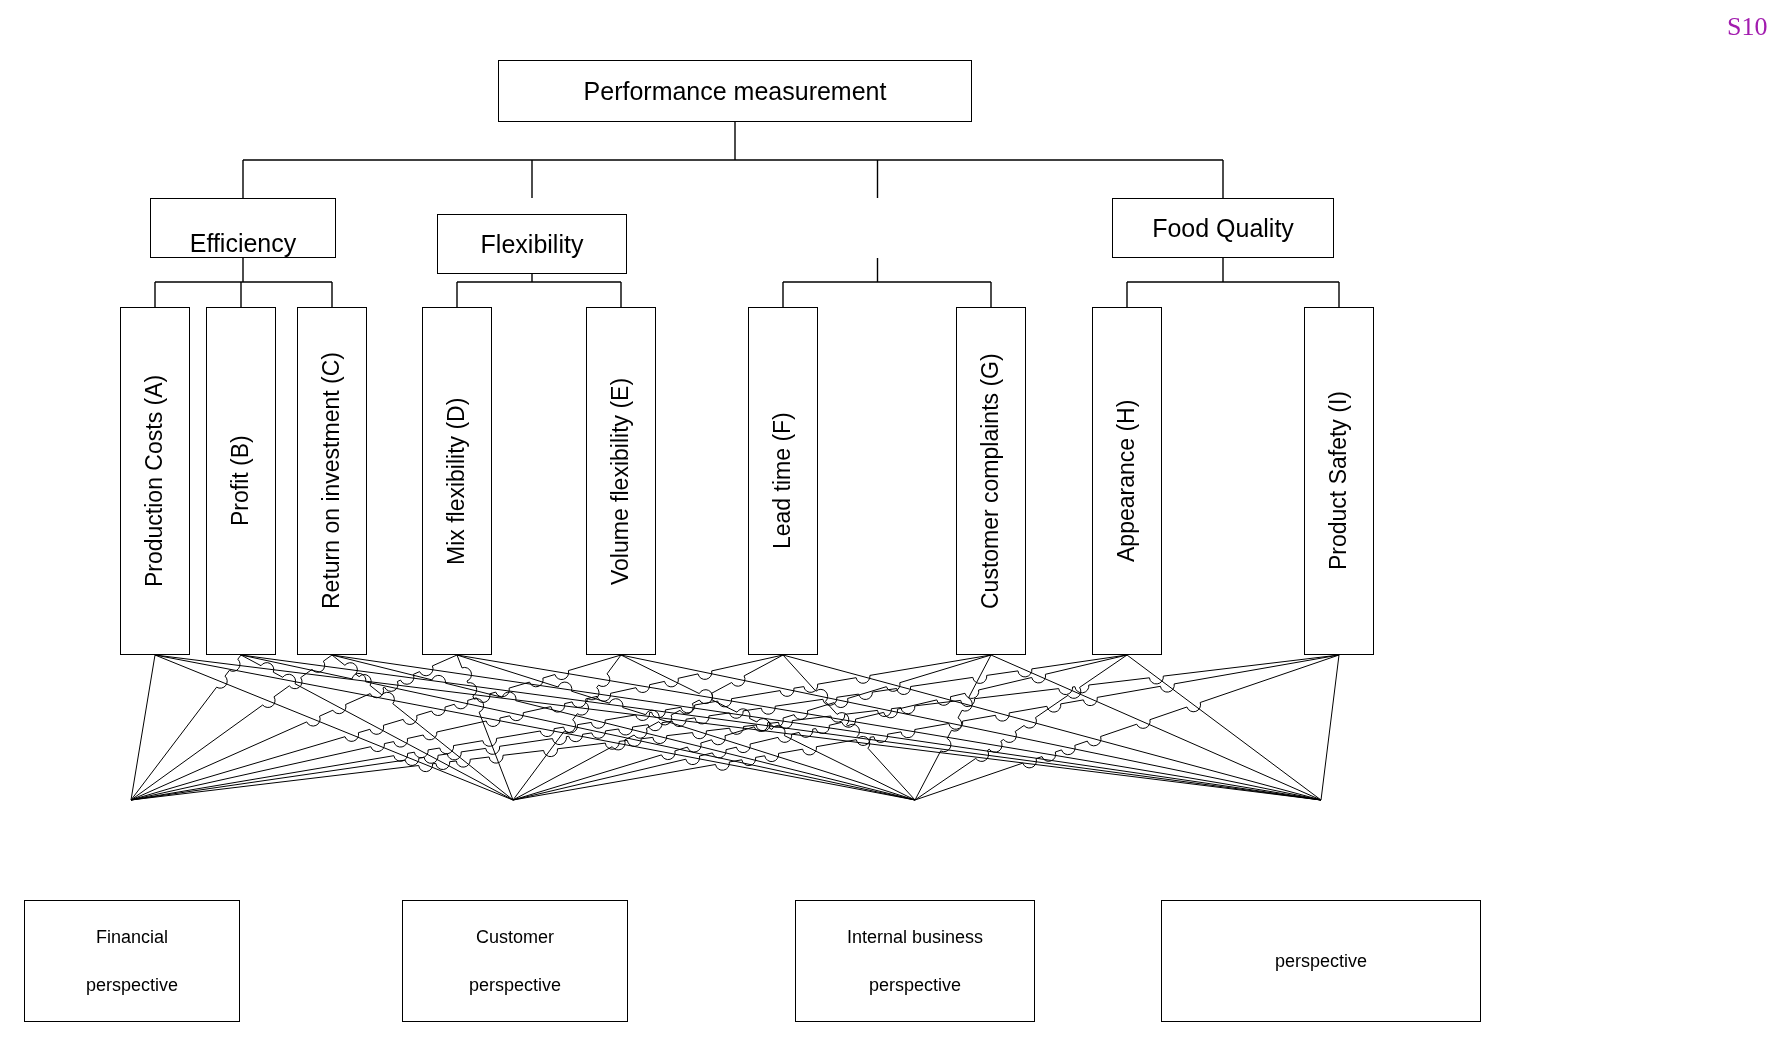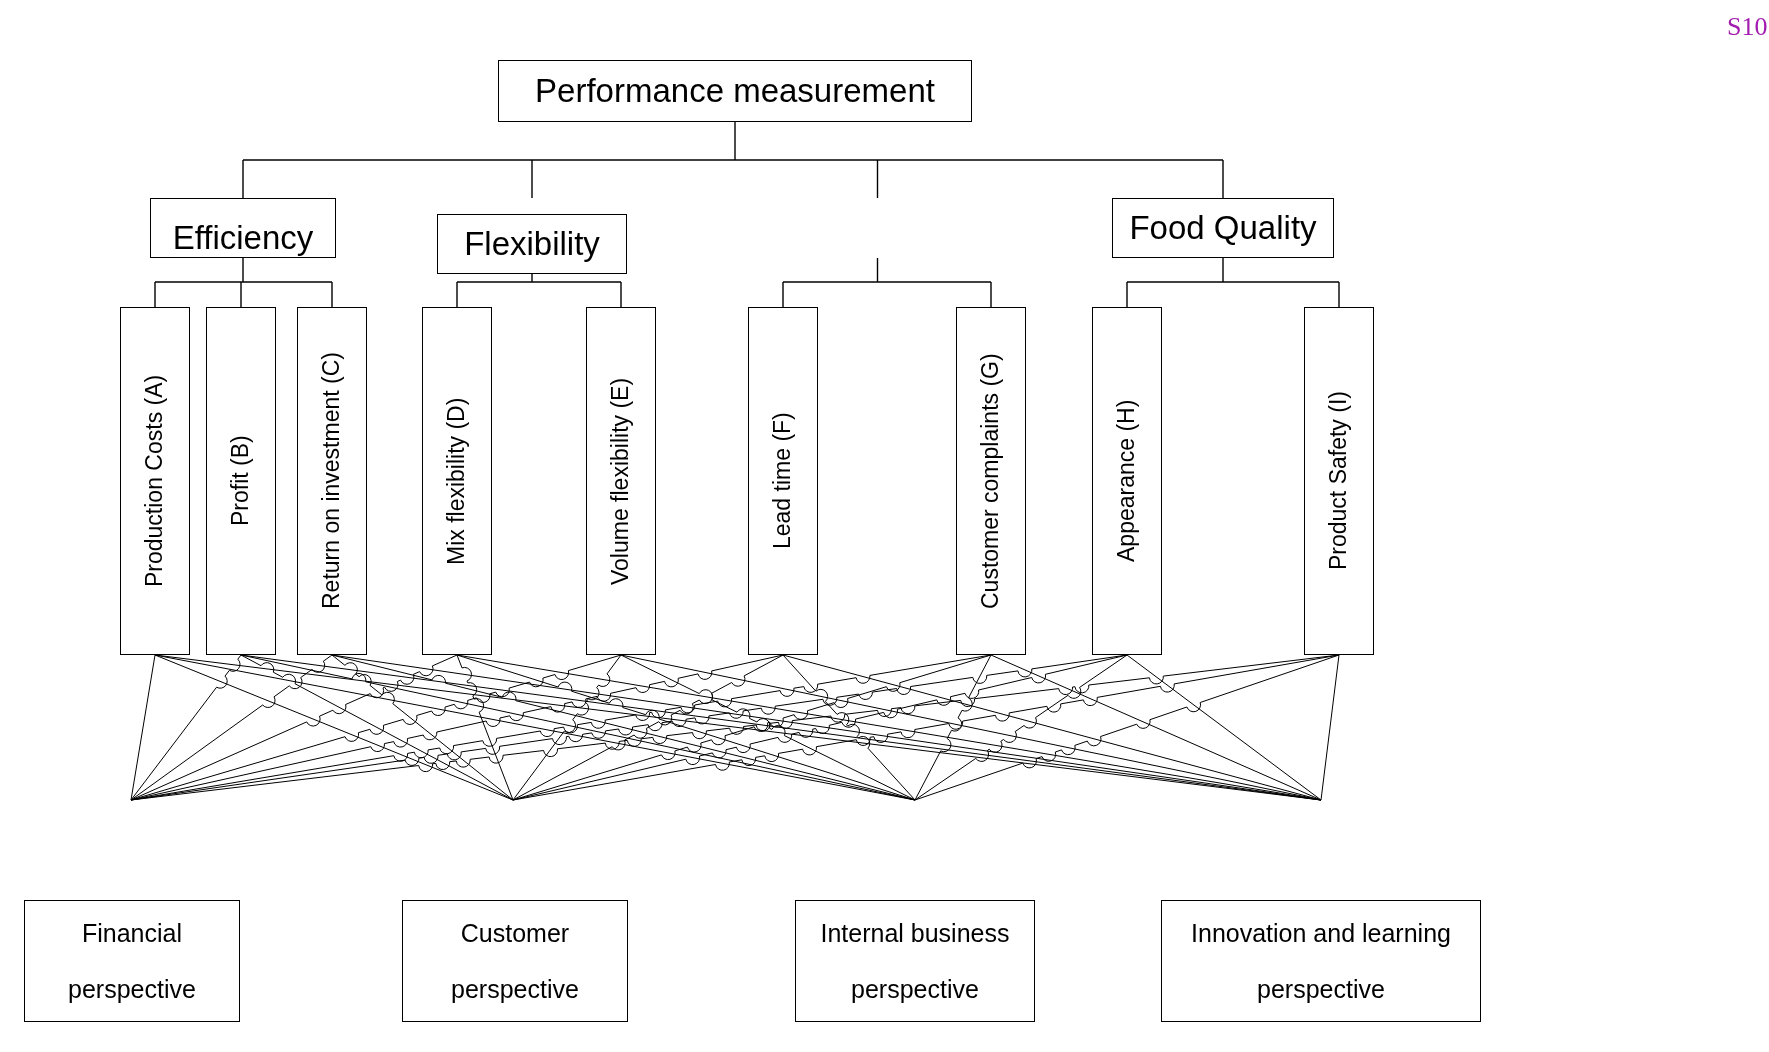--- a/index.html
+++ b/index.html
@@ -33,31 +33,31 @@
     border: 1.4px solid #000000;
     background: #ffffff;
     display: flex;
     align-items: center;
     justify-content: center;
     text-align: center;
     line-height: 1.12;
   }
   .node.root,
   .node.level2 {
-    font-size: 33px;
+    font-size: 25px;
   }
   .node.leaf {
     font-size: 23px;
     writing-mode: vertical-rl;
     transform: rotate(180deg);
     white-space: nowrap;
     padding: 6px 0;
   }
   .node.persp {
-    font-size: 25px;
+    font-size: 18px;
     flex-direction: column;
     padding: 0 10px;
   }
   .node.persp .line {
     display: block;
     width: 100%;
   }
   .node.persp .line.l1 { margin-bottom: 28px; }
   .page-mark {
     position: absolute;
@@ -182,19 +182,18 @@
   </div>
   <div class="node persp" id="persp-1" style="left: 402px; top: 900px; width: 226px; height: 122px;">
     <span class="line l1">Customer</span>
     <span class="line l2">perspective</span>
   </div>
   <div class="node persp" id="persp-2" style="left: 795px; top: 900px; width: 240px; height: 122px;">
     <span class="line l1">Internal business</span>
     <span class="line l2">perspective</span>
   </div>
   <div class="node persp" id="persp-3" style="left: 1161px; top: 900px; width: 320px; height: 122px;">
-    <span class="line l1">Innovation and learning</span>
     <span class="line l2">perspective</span>
   </div>
 
   <div class="page-mark" id="page-mark" style="left: 1727px; top: 12px;">S10</div>
 
 </div>
 
 </body></html>

